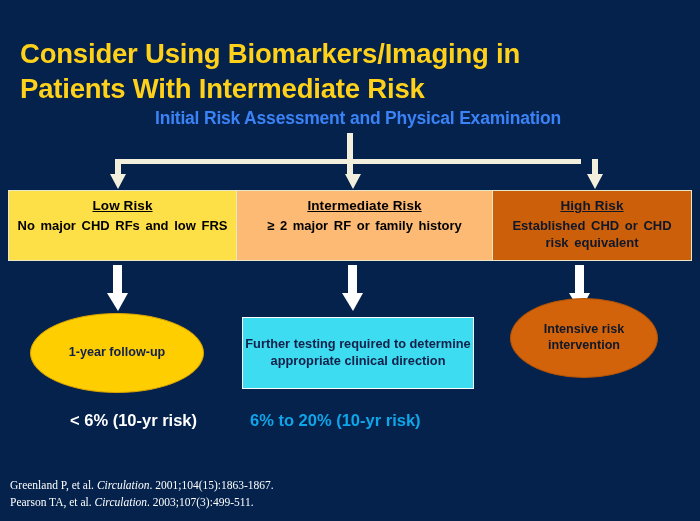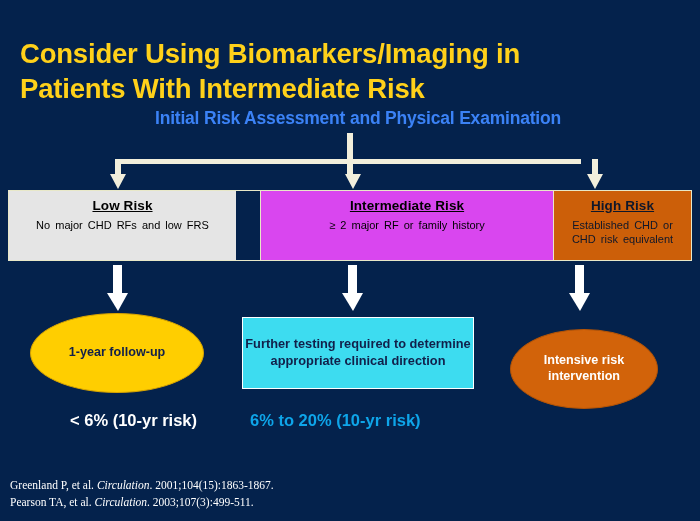--- a/index.html
+++ b/index.html
@@ -69,35 +69,35 @@
     box-sizing: border-box;
   }
   .risk-box {
     box-sizing: border-box;
     display: flex;
     flex-direction: column;
     align-items: center;
     justify-content: flex-start;
     padding-top: 7px;
   }
-  .risk-box.low       { width: 227px; background: #e5e5e5; color: #000000; }
-  .risk-box.mid       { width: 294px; background: #d946ef; color: #000000;
-                        border-left: 1px solid #e8e8c8; border-right: 1px solid #e8e8c8; margin-left: 24px; }
+  .risk-box.low       { width: 227px; background: #fde047; color: #000000; }
+  .risk-box.mid       { width: 257px; background: #fdba74; color: #000000;
+                        border-left: 1px solid #e8e8c8; border-right: 1px solid #e8e8c8; }
   .risk-box.high      { flex: 1;      background: #cc5f09; color: #0f172a; }
 
   .risk-heading {
     font-size: 13.5px;
     font-weight: bold;
     text-decoration: underline;
     margin-bottom: 5px;
     letter-spacing: 0.1px;
   }
   .risk-desc {
-    font-size: 11px;
-    font-weight: normal;
+    font-size: 13px;
+    font-weight: bold;
     text-align: center;
     line-height: 1.3;
     word-spacing: 2px;
     padding: 0 6px;
   }
 
   
   .connector-mid {
     position: absolute;
     left: 0;
@@ -117,22 +117,22 @@
     font-size: 12.6px;
     font-weight: bold;
     line-height: 1.25;
   }
   .ellipse.low-out {
     left: 30px;  top: 313px;  width: 172px; height: 78px;
     background: #ffce00; color: #11204a;
     border: 1px solid #d8a400;
   }
   .ellipse.high-out {
-    left: 510px; top: 329px;  width: 146px; height: 78px;
-    background: #d2630a; color: #ffffff;
+    left: 510px; top: 298px;  width: 146px; height: 78px;
+    background: #d2630a; color: #0f172a;
     border: 1px solid #b35407;
   }
   .cyan-box {
     position: absolute;
     left: 242px; top: 317px; width: 232px; height: 72px;
     background: #3ddcf0;
     border: 1px solid #ffffff;
     box-sizing: border-box;
     display: flex;
     align-items: center;

